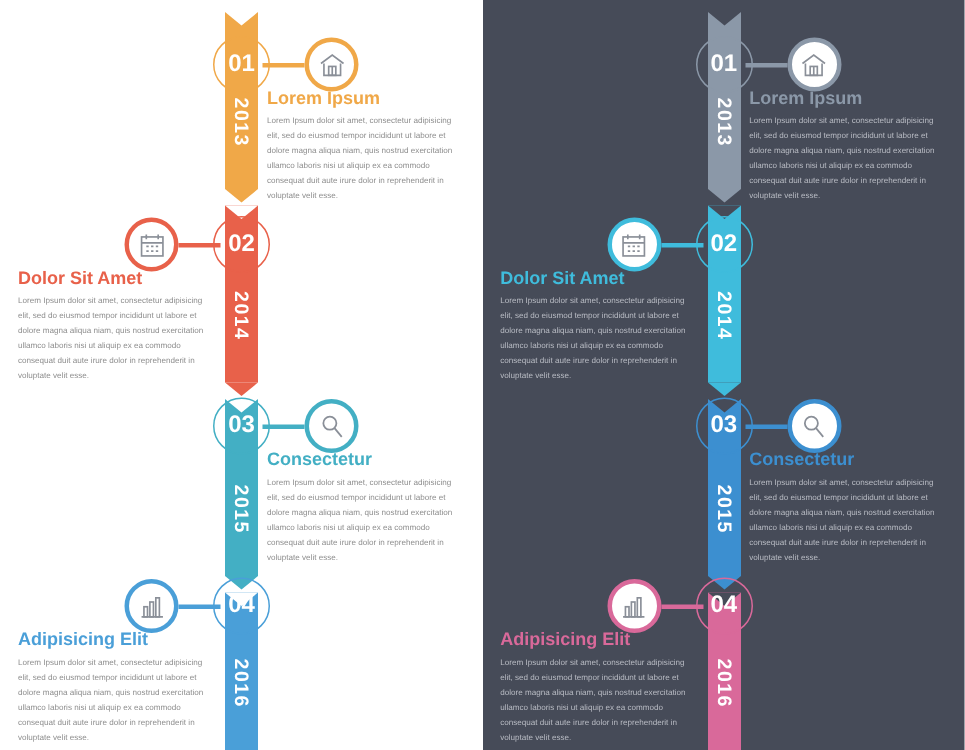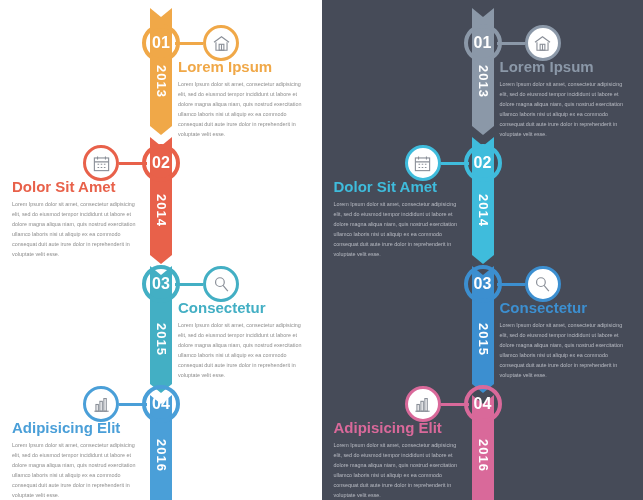--- a/index.html
+++ b/index.html
@@ -22,35 +22,35 @@
         border-top:9px solid #fff;}
   .ribbon .tip{position:absolute;left:0;bottom:-9px;width:0;height:0;
         border-left:11px solid transparent;border-right:11px solid transparent;
         border-top:9px solid #000;}
 
   .year{position:absolute;left:50%;transform:translateX(-50%) rotate(90deg);
         transform-origin:center center;color:#fff;font-weight:bold;font-size:13px;
         letter-spacing:1px;white-space:nowrap;}
 
   .numcircle{position:absolute;width:38px;height:38px;border-radius:50%;
-        background:#fff;border:4px solid #701a75;box-sizing:border-box;
+        background:#fff;border:1px solid #701a75;box-sizing:border-box;
         display:flex;align-items:center;justify-content:center;
         font-size:16px;font-weight:bold;z-index:5;}
   .numcircle.onbar{background:transparent;}
   .numcircle.onbar span{position:relative;z-index:2;color:#fff;}
 
   .iconcircle{position:absolute;width:36px;height:36px;border-radius:50%;
         background:#fff;border:3px solid #000;box-sizing:border-box;
         display:flex;align-items:center;justify-content:center;z-index:5;}
   .iconcircle svg{width:19px;height:19px;}
 
   .connector{position:absolute;height:3px;z-index:1;}
 
   .txt{position:absolute;width:132px;}
-  .txt h3{margin:0 0 4px 0;font-size:15px;font-weight:bold;}
+  .txt h3{margin:0 0 4px 0;font-size:12px;font-weight:bold;}
   .txt p{margin:0;font-size:5.4px;line-height:1.85;color:#8d8d8d;}
   .panel.dark .txt p{color:#b9bcc4;}
 
   .txt.right{text-align:left;}
   .txt.left{text-align:left;}
 </style>
 </head>
 <body>
 
 <div class="stage">

